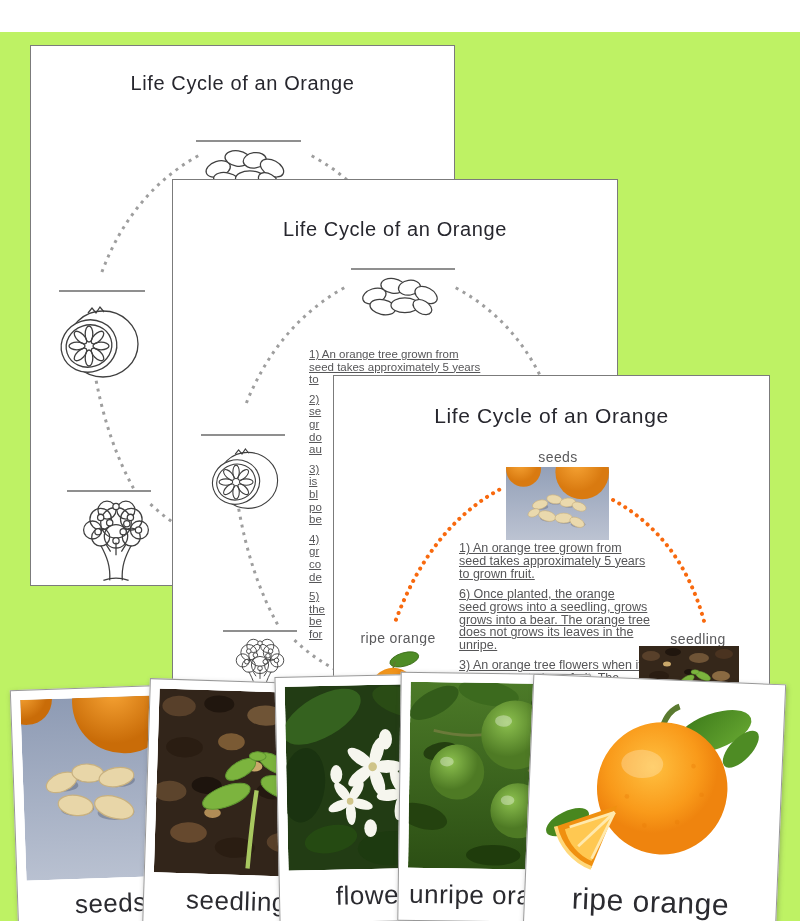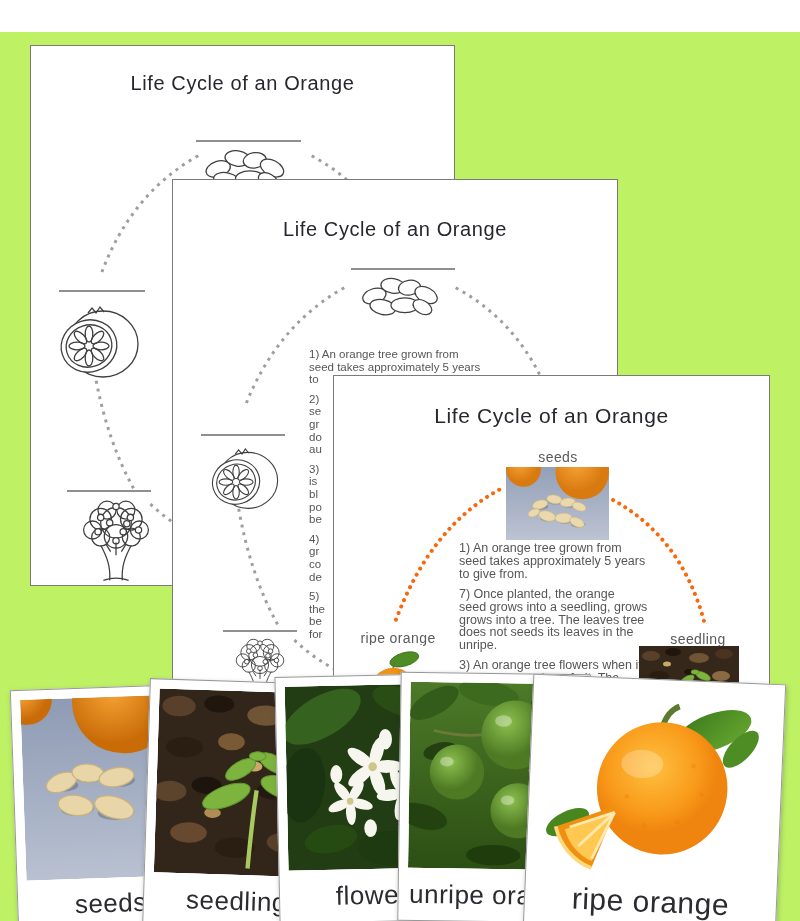--- a/index.html
+++ b/index.html
@@ -5,21 +5,21 @@
   html,body{margin:0;padding:0;background:#fff;}
   #stage{position:relative;width:800px;height:921px;background:#bef264;overflow:hidden;
          font-family:"Liberation Sans",sans-serif;margin-top:32px;}
   .page{position:absolute;background:#fff;border:1px solid #7b7b7b;box-sizing:border-box;}
   .page-title{position:absolute;left:0;width:100%;text-align:center;color:#27272e;
               letter-spacing:.6px;font-weight:400;}
   .blank-line{position:absolute;border-top:2px solid #8f8f8f;height:0;}
   .arc-svg{position:absolute;left:0;top:0;width:100%;height:100%;pointer-events:none;}
   .station-label{position:absolute;text-align:center;color:#5a5a5c;font-size:14px;letter-spacing:.4px;}
   .text-col{position:absolute;color:#565658;}
-  .para{margin:0 0 7px 0;}
+  .para{margin:0 0 7px 0;text-decoration:underline;}
   .para div{white-space:nowrap;}
   .pg2-text{font-size:11.5px;line-height:12.6px;}
   .pg3-text{font-size:12.5px;line-height:12.9px;}
   .photo{position:absolute;overflow:hidden;}
   .photo svg{display:block;width:100%;height:100%;}
   .card{position:absolute;background:#fff;border:1px solid #989898;box-sizing:border-box;
         box-shadow:1px 2px 5px rgba(70,70,70,.35);display:flex;flex-direction:column;}
   .card-photo{margin:9px 9px 0 9px;overflow:hidden;}
   .card-photo svg{display:block;width:100%;height:100%;}
   .card-label{flex:1;display:flex;align-items:center;justify-content:center;
@@ -270,27 +270,27 @@
           <ellipse cx="69" cy="53" rx="7.5" ry="4.2" transform="rotate(25 69 53)"></ellipse>
           <ellipse cx="27" cy="44" rx="6" ry="3.5" transform="rotate(-25 27 44)"></ellipse>
         </g>
       </svg>
     </div>
 
     <div class="text-col pg3-text" style="left:125px;top:166px;width:200px">
       <div class="para">
           <div>1) An orange tree grown from</div>
           <div>seed takes approximately 5 years</div>
-          <div>to give from.</div>
-        </div>
-      <div class="para">
-          <div>7) Once planted, the orange</div>
+          <div>to grown fruit.</div>
+        </div>
+      <div class="para">
+          <div>6) Once planted, the orange</div>
           <div>seed grows into a seedling, grows</div>
-          <div>grows into a tree. The leaves tree</div>
-          <div>does not seeds its leaves in the</div>
+          <div>grows into a bear. The orange tree</div>
+          <div>does not grows its leaves in the</div>
           <div>unripe.</div>
         </div>
       <div class="para">
           <div>3) An orange tree flowers when it</div>
           <div>is preparing to bear fruit. The</div>
           <div>blossom is pollinated and the</div>
         </div>
     </div>
 
     <div class="station-label" style="left:12px;top:254px;width:104px">ripe orange</div>

